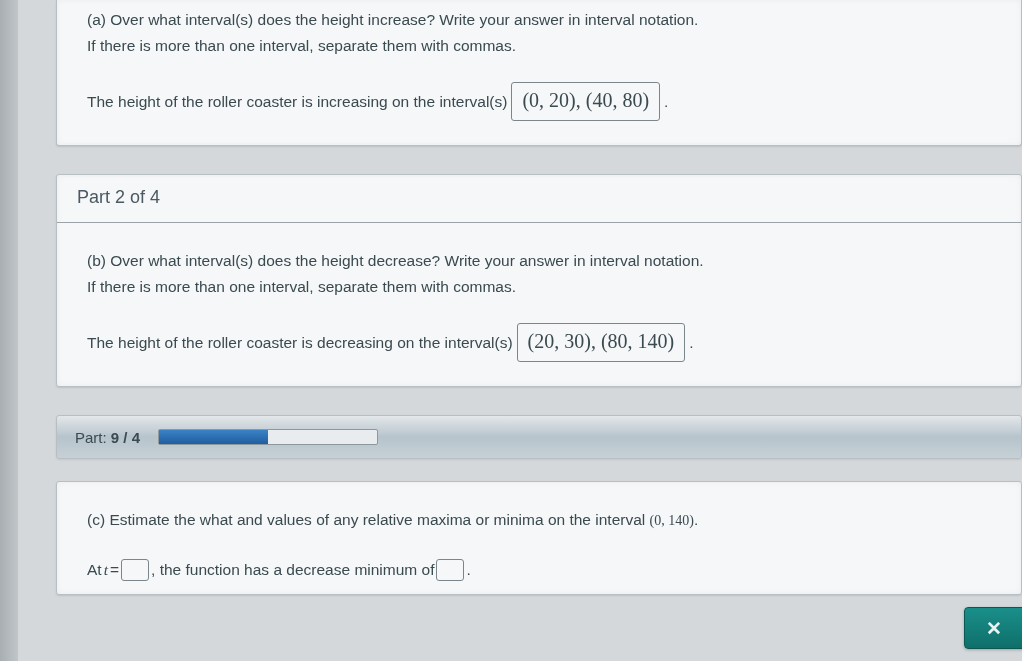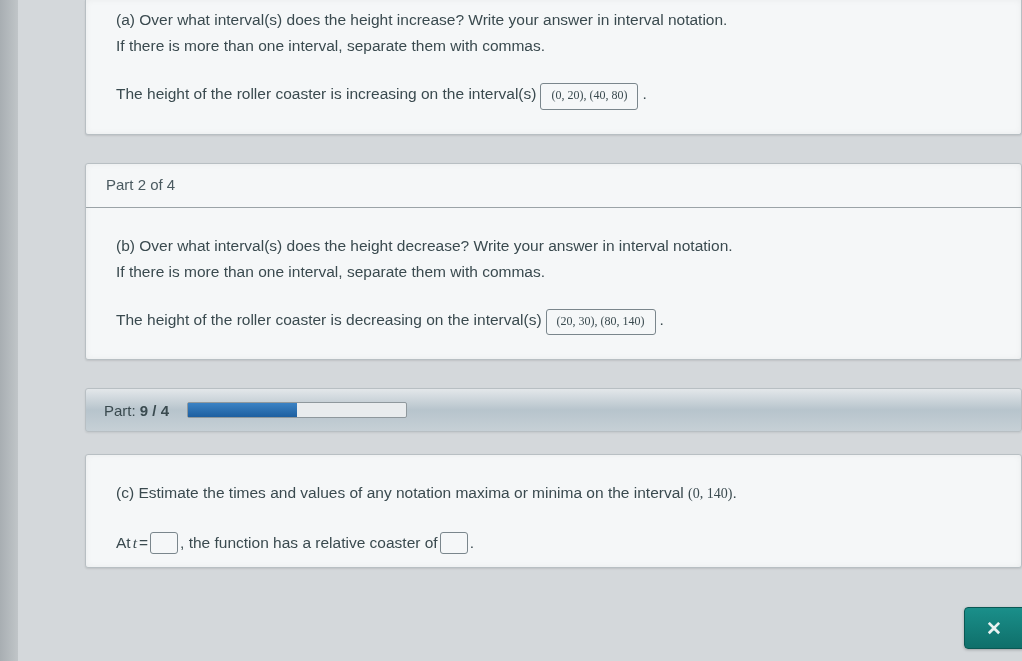--- a/index.html
+++ b/index.html
@@ -12,52 +12,52 @@
       position: relative;
       color: #3a4a4f;
     }
     .edge-left {
       position: absolute;
       left: 0; top: 0; width: 18px; height: 100%;
       background: linear-gradient(to right, #a8aeb2, #c0c5c8);
     }
     .container {
       position: absolute;
-      left: 85px; top: 0; right: 0;
+      left: 56px; top: 0; right: 0;
       display: flex;
       flex-direction: column;
     }
     .card {
       background: #f5f7f8;
       border: 1px solid #b8bfc3;
       border-radius: 3px;
       box-shadow: inset 0 0 6px rgba(0,0,0,0.05), 0 1px 2px rgba(0,0,0,0.1);
       margin-bottom: 28px;
     }
     .card-header {
       padding: 12px 20px 14px 20px;
       border-bottom: 1.5px solid #9ba3a7;
-      font-size: 15px;
+      font-size: 18px;
       color: #4a5a60;
     }
     .card-body {
       padding: 26px 30px 24px 30px;
       font-size: 15.5px;
       line-height: 1.55;
       color: #3a4a4f;
     }
     .card-body .line2 { margin-top: 2px; }
     .answer-row { margin-top: 24px; display: flex; flex-wrap: wrap; align-items: baseline; gap: 4px; }
     .boxed {
       display: inline-block;
       border: 1.5px solid #7a868c;
       border-radius: 3px;
       padding: 2px 10px 4px 10px;
       font-family: Georgia, 'Times New Roman', serif;
-      font-size: 12px;
+      font-size: 20px;
       background: #f5f7f8;
     }
     .small-box {
       display: inline-block;
       border: 1.5px solid #7a868c;
       border-radius: 3px;
       width: 28px; height: 22px;
       background: #f5f7f8;
       vertical-align: middle;
     }
@@ -151,28 +151,28 @@
       <span>Part: </span><b>9 / 4</b>
     </span>
     <div class="progress-track">
       <div class="progress-fill"></div>
     </div>
   </div>
 
   <div class="card" style="margin-bottom:0;">
     <div class="card-body" style="padding-bottom:12px;">
       <div>
-        <span>(c) Estimate the times and values of any notation maxima or minima on the interval </span><span class="serif">(0, 140)</span><span>.</span>
+        <span>(c) Estimate the what and values of any relative maxima or minima on the interval </span><span class="serif">(0, 140)</span><span>.</span>
       </div>
       <div style="margin-top:26px; display:flex; align-items:center; gap:2px; flex-wrap:wrap;">
         <span>At </span>
         <span class="italic">t</span>
         <span>=</span>
         <span class="small-box"></span>
-        <span>, the function has a relative coaster of </span>
+        <span>, the function has a decrease minimum of </span>
         <span class="small-box"></span>
         <span>.</span>
       </div>
     </div>
   </div>
 
 </div>
 
 <div class="close-pill">
   <span>✕</span>

